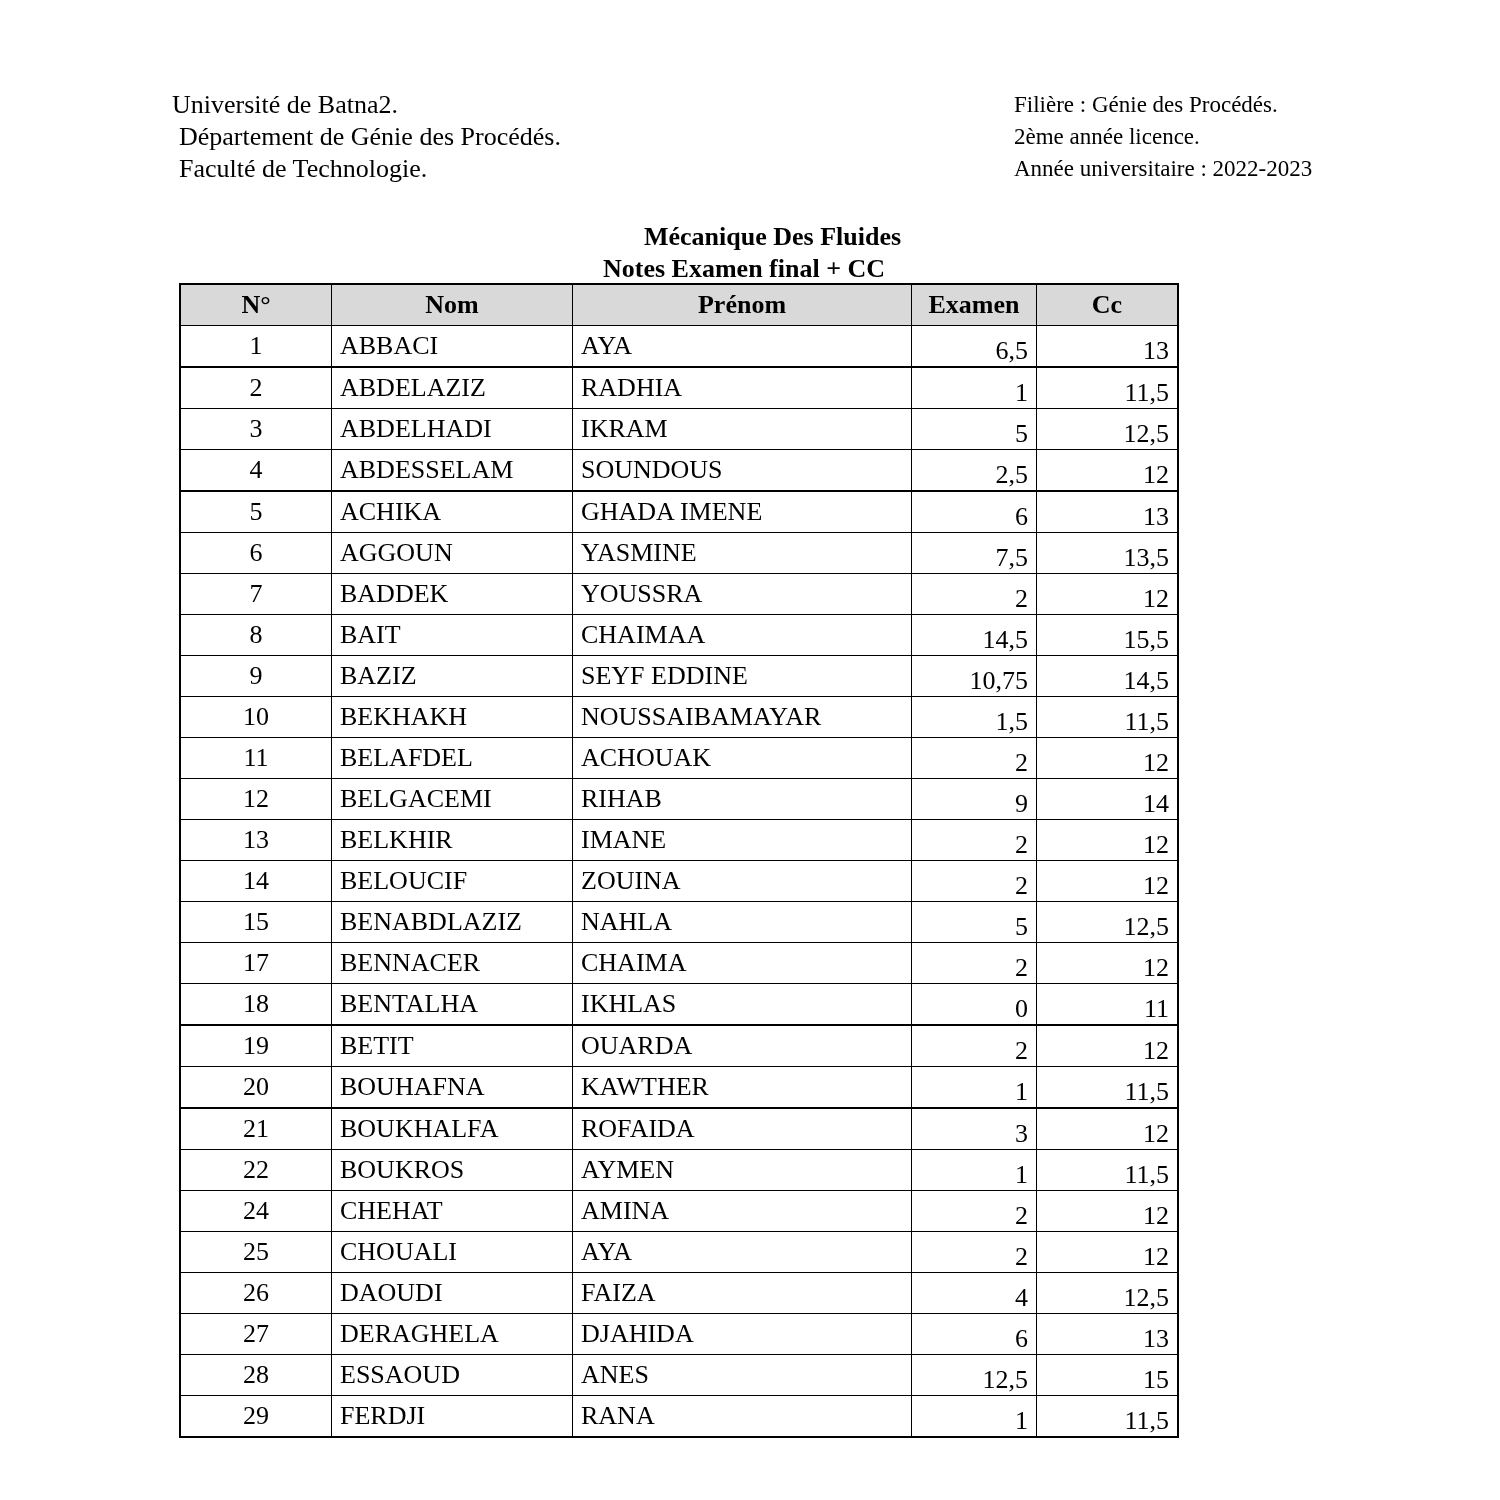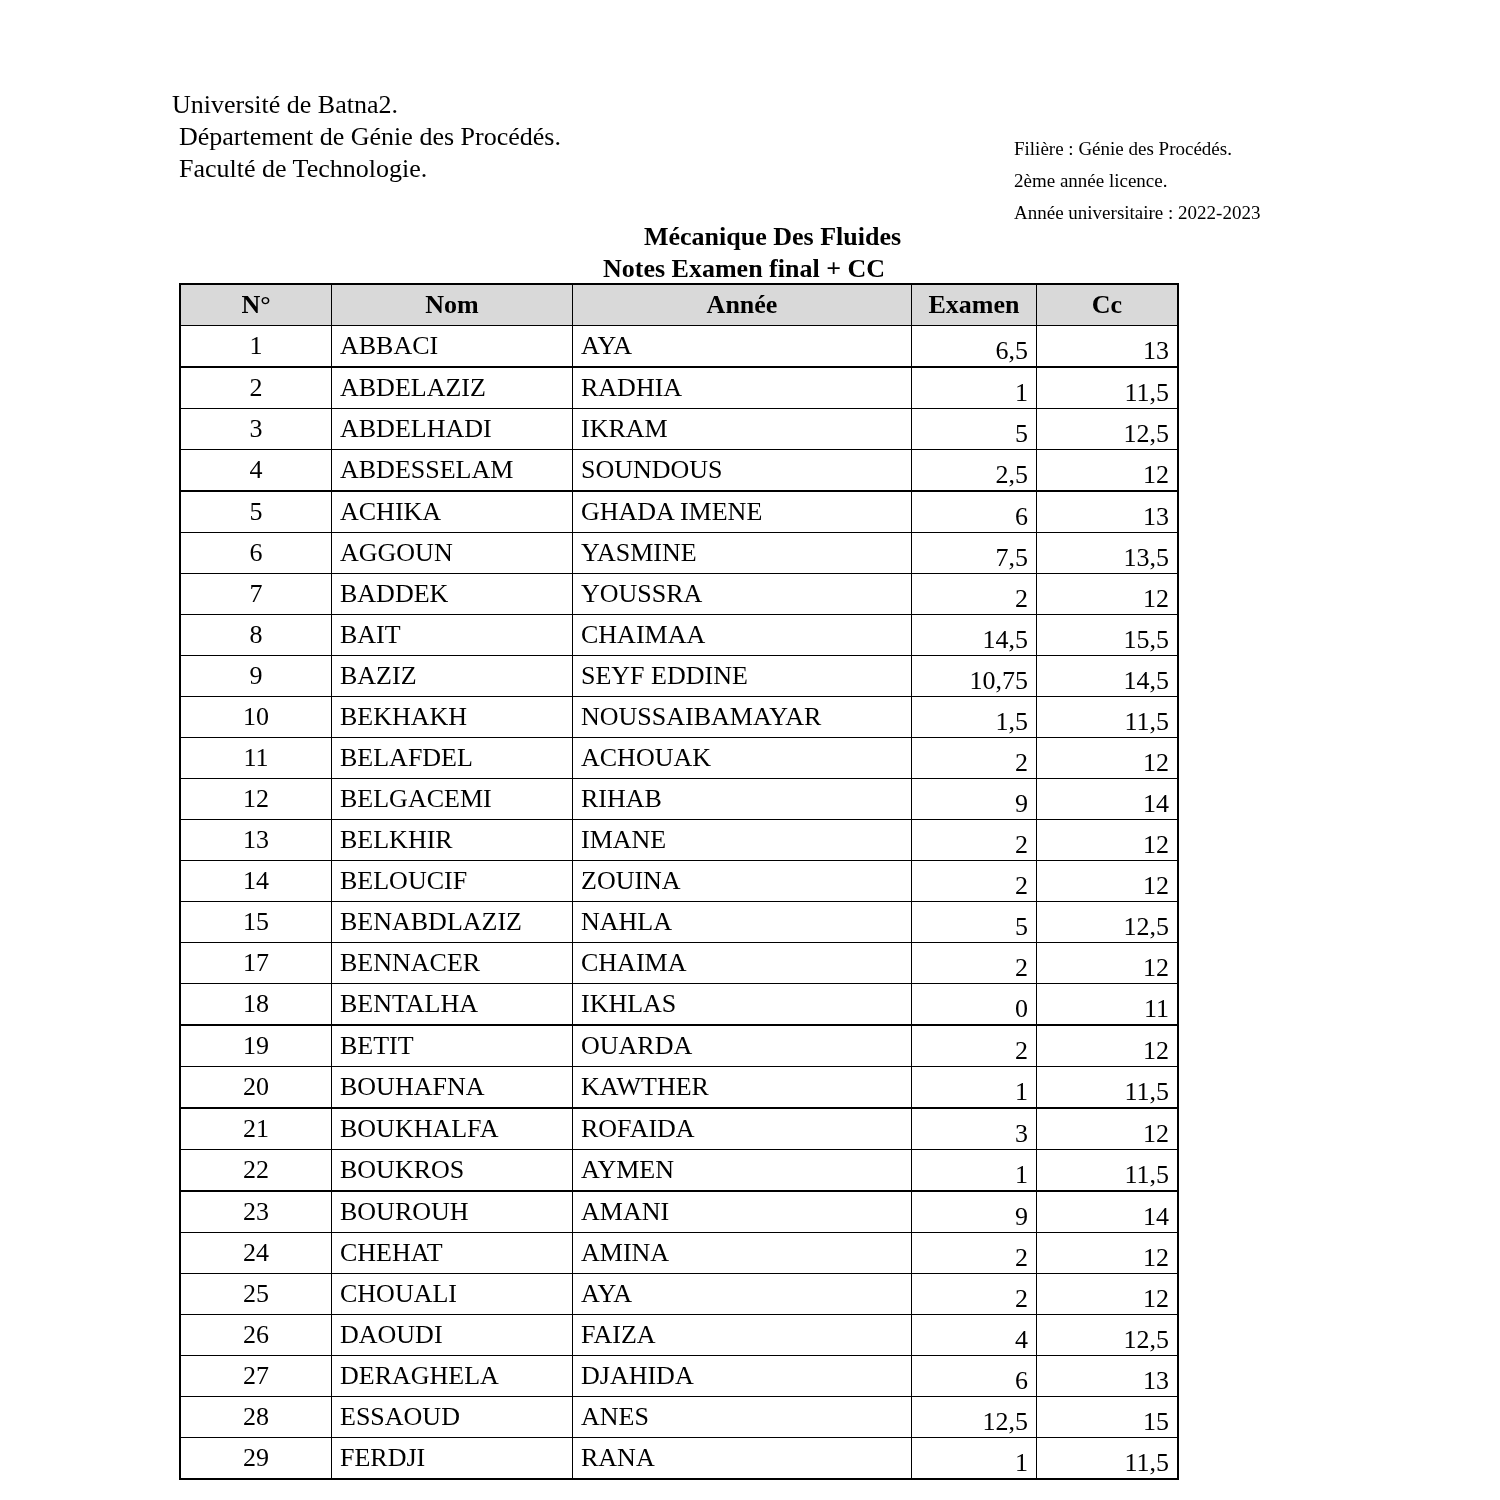--- a/index.html
+++ b/index.html
@@ -1,20 +1,20 @@
 <!DOCTYPE html>
 <html><head>
 <meta charset="utf-8">
 <style>
   html, body { margin: 0; padding: 0; background: #ffffff; }
   body { width: 1500px; height: 1500px; overflow: hidden; position: relative;
          font-family: "Liberation Serif", "DejaVu Serif", serif; color: #000; }
   .hdr-left { position: absolute; left: 172px; top: 89px; font-size: 26px; line-height: 32px; }
   .hdr-left div:nth-child(n+2) { padding-left: 7px; }
-  .hdr-right { position: absolute; left: 1014px; top: 89px; font-size: 19px; line-height: 32px; margin-top: 44px; }
+  .hdr-right { position: absolute; left: 1014px; top: 89px; font-size: 23px; line-height: 32px; }
   .title { position: absolute; left: 4px; width: 1500px; font-weight: bold; font-size: 26px; line-height: 32px; margin-top: 36px; }
   .title1 { top: 185px; text-align: left; padding-left: 640px; box-sizing: border-box; }
   .title2 { top: 217px; text-align: left; padding-left: 599px; box-sizing: border-box; }
   table.grades { position: absolute; left: 179px; top: 283px; border-collapse: collapse;
                  font-size: 26px; border: 2px solid #000; }
   table.grades th { background: #d9d9d9; font-weight: bold; height: 40px; padding: 0;
                     border: 1px solid #000; text-align: center; }
   table.grades td { height: 40px; padding: 0 8px; border-left: 1px solid #000; border-right: 1px solid #000;
                     border-top: 1px solid #000; border-bottom: 1px solid #000; white-space: nowrap; }
   table.grades tr.thick td { border-top: 2px solid #000; }
@@ -41,21 +41,21 @@
 </div>
 
 <div class="title title1">Mécanique Des Fluides</div>
 <div class="title title2">Notes Examen final + CC</div>
 
 <table class="grades">
   <thead>
     <tr>
       <th style="width:150px">N°</th>
       <th style="width:240px">Nom</th>
-      <th style="width:338px">Année</th>
+      <th style="width:338px">Prénom</th>
       <th style="width:124px">Examen</th>
       <th style="width:140px">Cc</th>
     </tr>
   </thead>
   <tbody id="rows">
       <tr>
         <td class="num">1</td>
         <td class="nom">ABBACI</td>
         <td class="prenom">AYA</td>
         <td class="exam">6,5</td>
@@ -194,27 +194,20 @@
         <td class="exam">3</td>
         <td class="cc">12</td>
       </tr>
       <tr>
         <td class="num">22</td>
         <td class="nom">BOUKROS</td>
         <td class="prenom">AYMEN</td>
         <td class="exam">1</td>
         <td class="cc">11,5</td>
       </tr>
-      <tr class="thick">
-        <td class="num">23</td>
-        <td class="nom">BOUROUH</td>
-        <td class="prenom">AMANI</td>
-        <td class="exam">9</td>
-        <td class="cc">14</td>
-      </tr>
       <tr>
         <td class="num">24</td>
         <td class="nom">CHEHAT</td>
         <td class="prenom">AMINA</td>
         <td class="exam">2</td>
         <td class="cc">12</td>
       </tr>
       <tr>
         <td class="num">25</td>
         <td class="nom">CHOUALI</td>

